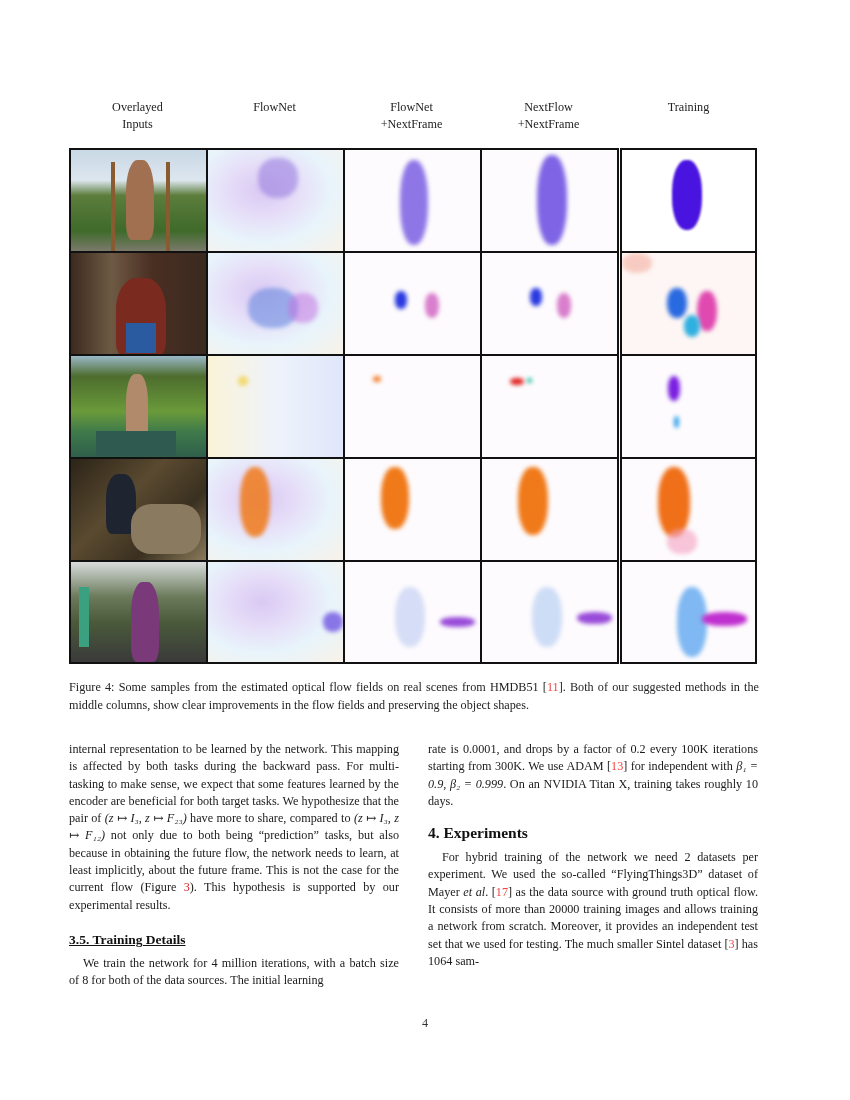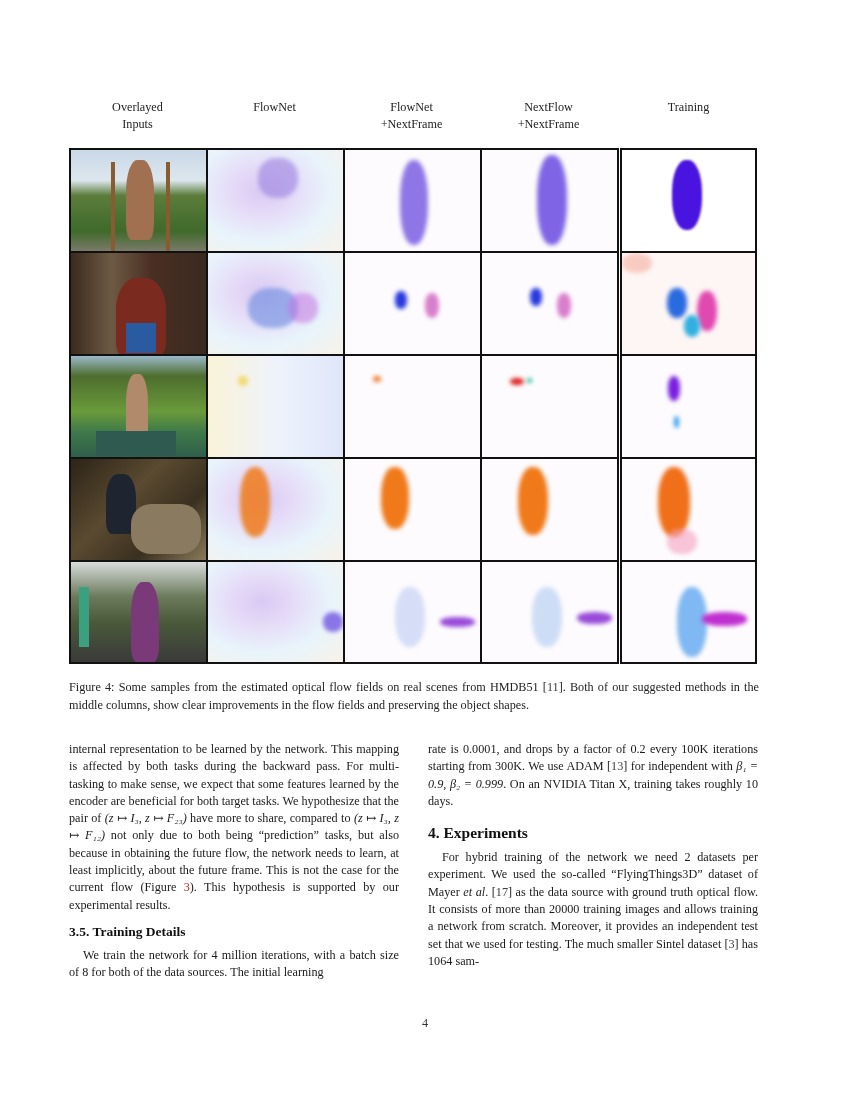--- a/index.html
+++ b/index.html
@@ -23,21 +23,21 @@
   .p4 { background: linear-gradient(180deg,#d8dcdc 0%,#6a7a5a 35%,#4a5a3a 60%,#3a3a3a 100%); }
   .figure-shape { position: absolute; border-radius: 40% 40% 20% 20%; }
 
   
   .flow-noisy { background: radial-gradient(ellipse at 40% 40%, #d9c9f3 0%, #e6ddf8 30%, #e8f4fb 60%, #f8f2e8 100%); }
   .flow-clean { background: #fdfbfd; }
   .blob { position: absolute; border-radius: 45%; filter: blur(2px); }
 
   .caption { position: absolute; top: 679px; left: 69px; width: 690px; font-size: 12.2px;
              line-height: 17.5px; color: #222; text-align: justify; }
-  .cite-green { color: #404040; }
+  .cite-green { color: #ef4444; }
   .cite-red { color: #d02020; }
 
   .col-left { position: absolute; top: 741px; left: 69px; width: 330px; }
   .col-right { position: absolute; top: 741px; left: 428px; width: 330px; }
   p.body { margin: 0; font-size: 12.2px; line-height: 17.3px; text-align: justify; color: #1a1a1a; }
   p.indent { text-indent: 14px; }
   .math { font-style: italic; }
   h2.sec { margin: 0; font-size: 15.5px; font-weight: bold; line-height: 20px; color: #111; }
   h3.sub { margin: 0; font-size: 13.5px; font-weight: bold; line-height: 18px; color: #111; }
 
@@ -171,21 +171,21 @@
 </div>
 
 <div class="caption">
   <span>Figure 4: Some samples from the estimated optical flow fields on real scenes from HMDB51 [</span><span class="cite-green">11</span><span>]. Both of our suggested methods in the middle columns, show clear improvements in the flow fields and preserving the object shapes.</span>
 </div>
 
 <div class="col-left">
   <p class="body">
     <span>internal representation to be learned by the network. This mapping is affected by both tasks during the backward pass. For multi-tasking to make sense, we expect that some features learned by the encoder are beneficial for both target tasks. We hypothesize that the pair of </span><span class="math">(z ↦ I₃, z ↦ F₂₃)</span><span> have more to share, compared to </span><span class="math">(z ↦ I₃, z ↦ F₁₂)</span><span> not only due to both being “prediction” tasks, but also because in obtaining the future flow, the network needs to learn, at least implicitly, about the future frame. This is not the case for the current flow (Figure </span><span class="cite-red">3</span><span>). This hypothesis is supported by our experimental results.</span>
   </p>
-  <h3 class="sub" style="margin-top:9px;">3.5. Training Details</h3>
+  <h3 class="sub" style="margin-top:17px;text-decoration:underline;">3.5. Training Details</h3>
   <p class="body indent" style="margin-top:6px;">We train the network for 4 million iterations, with a batch size of 8 for both of the data sources. The initial learning</p>
 </div>
 
 <div class="col-right">
   <p class="body">
     <span>rate is 0.0001, and drops by a factor of 0.2 every 100K iterations starting from 300K. We use ADAM [</span><span class="cite-green">13</span><span>] for independent with </span><span class="math">β₁ = 0.9, β₂ = 0.999</span><span>. On an NVIDIA Titan X, training takes roughly 10 days.</span>
   </p>
   <h2 class="sec" style="margin-top:13px;">4. Experiments</h2>
   <p class="body indent" style="margin-top:6px;">
     <span>For hybrid training of the network we need 2 datasets per experiment. We used the so-called “FlyingThings3D” dataset of Mayer </span><em>et al</em><span>. [</span><span class="cite-green">17</span><span>] as the data source with ground truth optical flow. It consists of more than 20000 training images and allows training a network from scratch. Moreover, it provides an independent test set that we used for testing. The much smaller Sintel dataset [</span><span class="cite-green">3</span><span>] has 1064 sam-</span>

